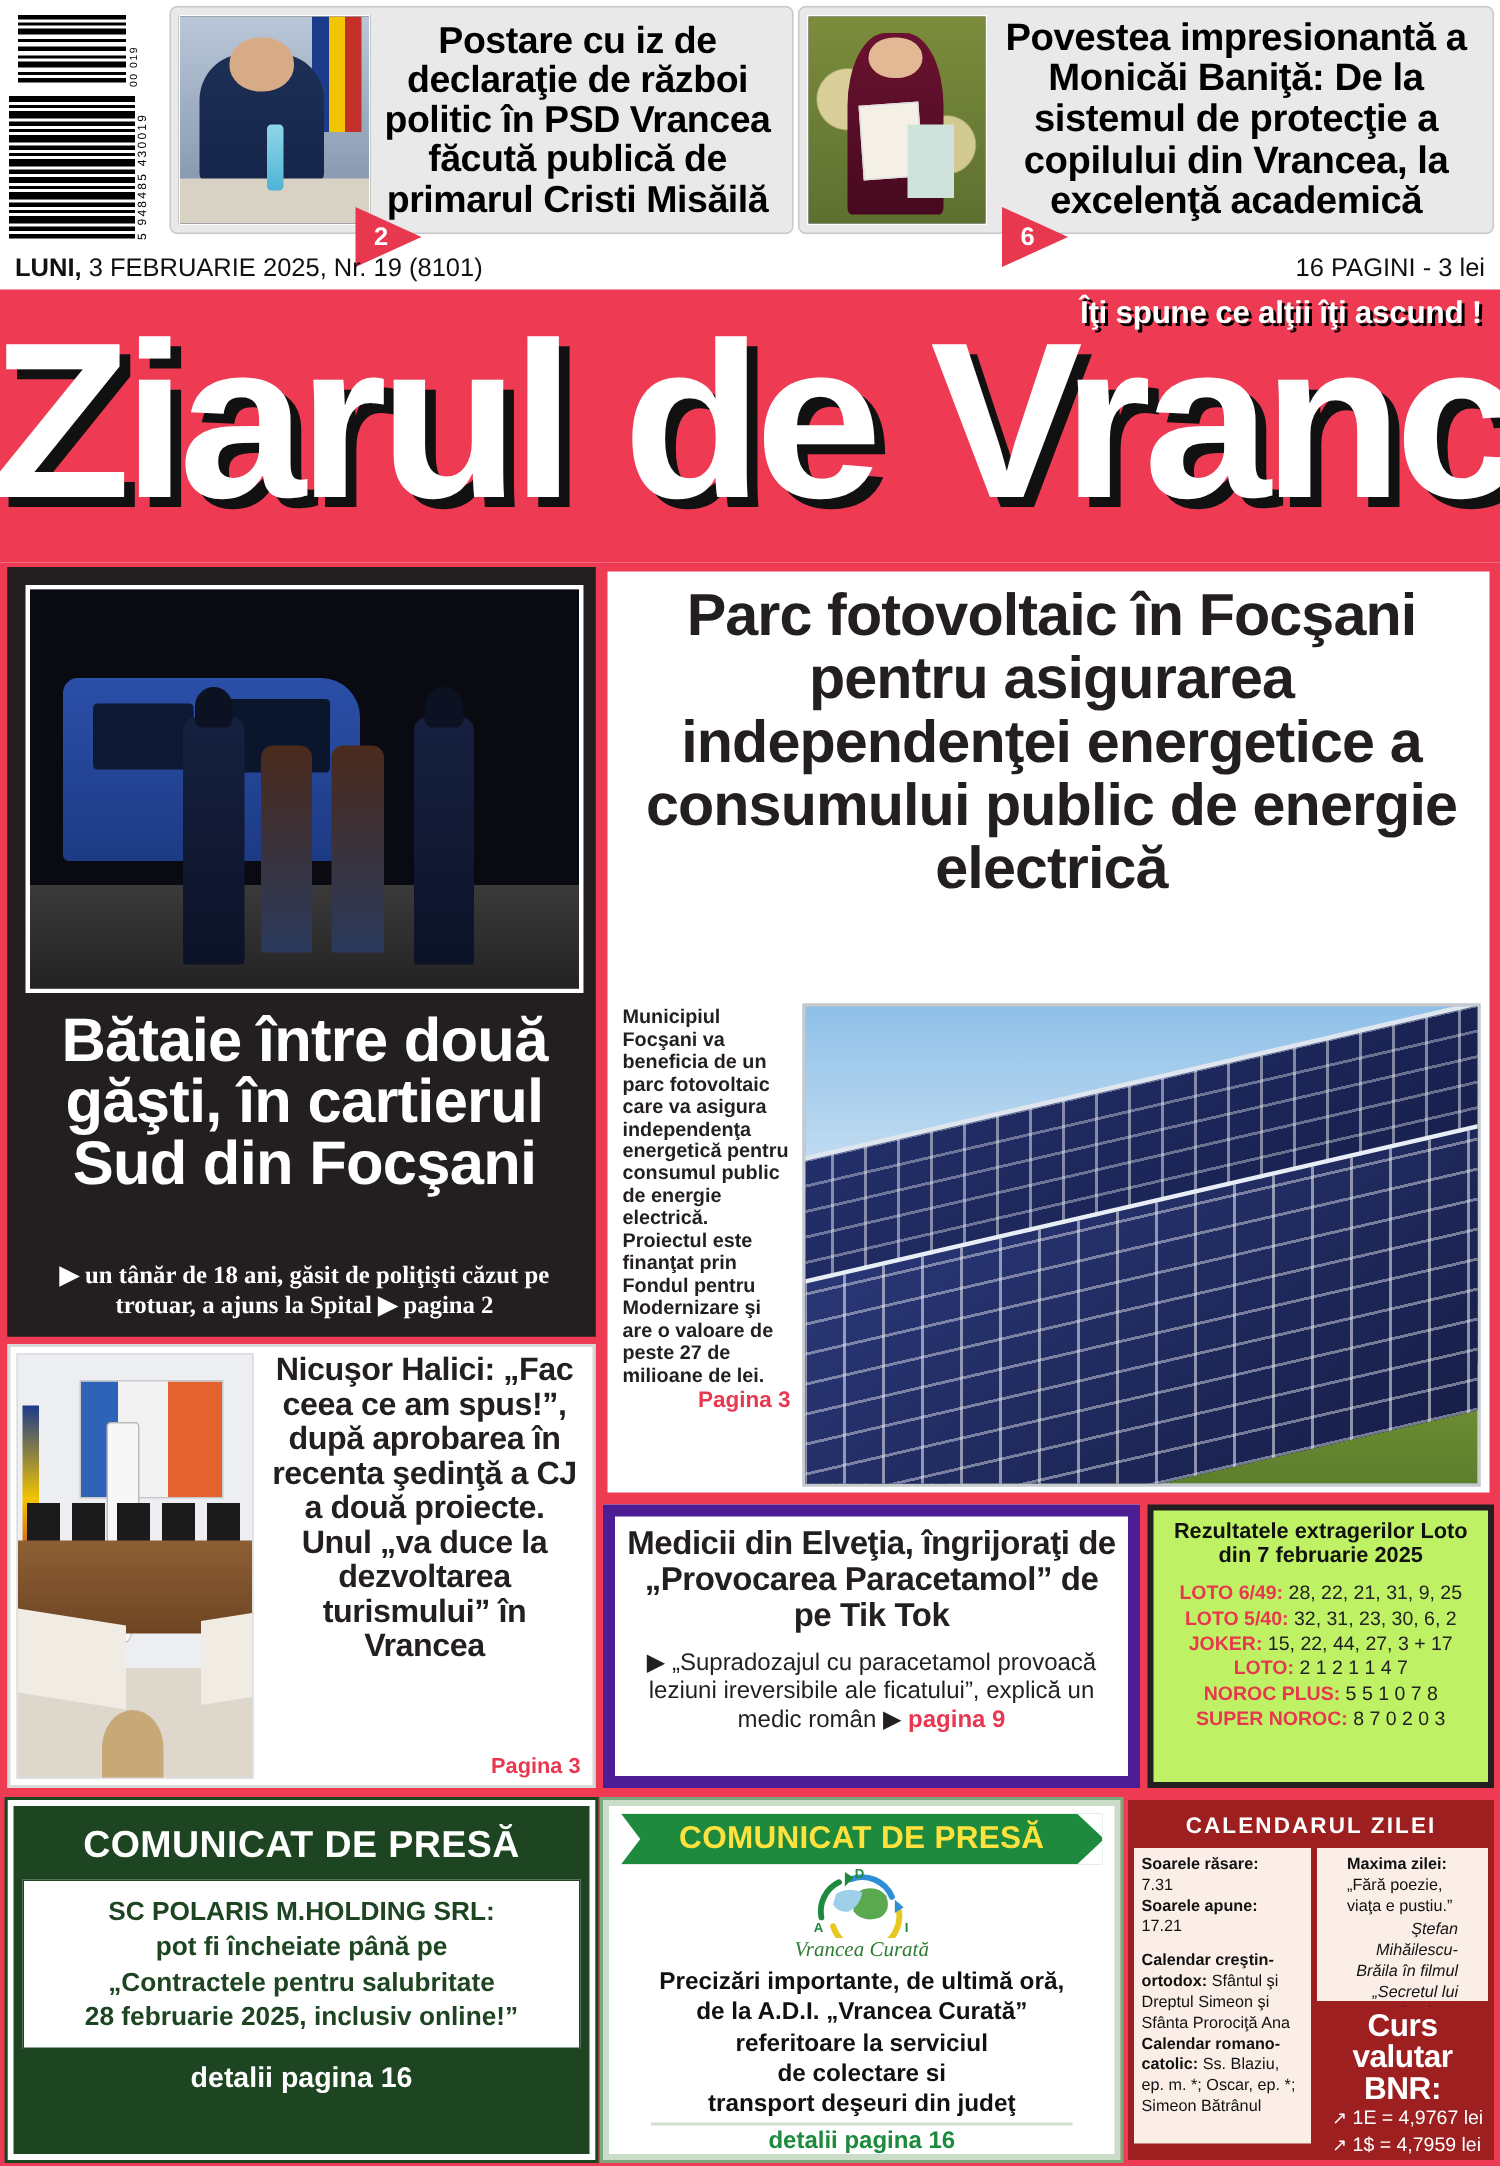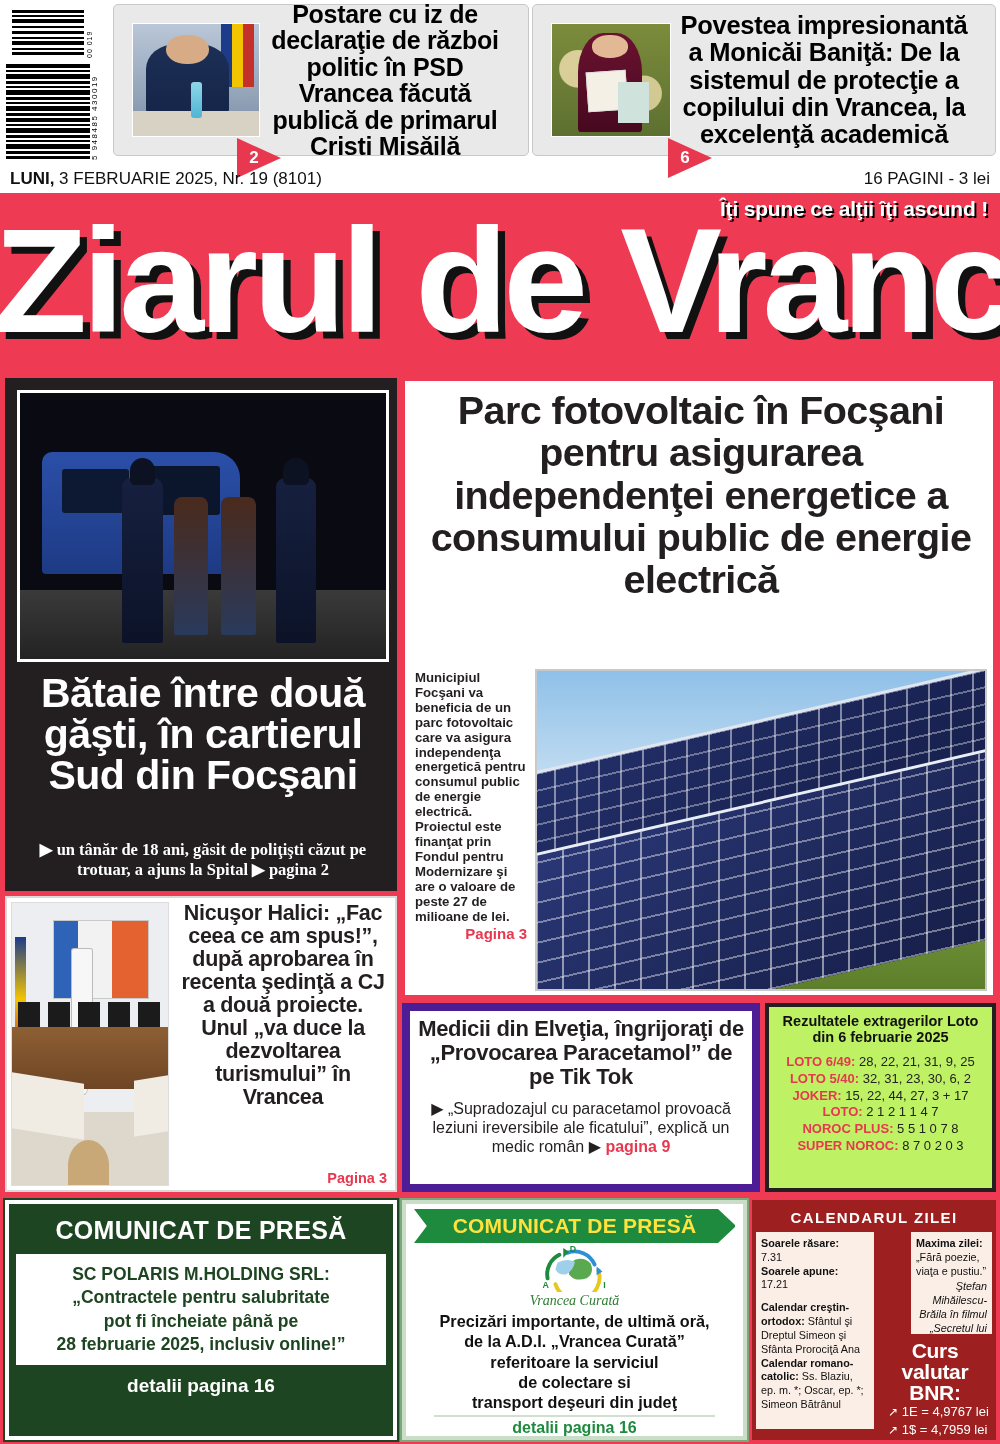--- a/index.html
+++ b/index.html
@@ -19,21 +19,21 @@
   .bc-big   { position:absolute; left:2px; top:60px; width:84px; height:96px; }
   .bc-digits-s { position:absolute; left:82px; top:6px; width:16px; height:48px;
      writing-mode:vertical-rl; transform:rotate(180deg);
      font-size:7px; letter-spacing:1px; color:#000; }
   .bc-digits-b { position:absolute; left:86px; top:60px; width:16px; height:96px;
      writing-mode:vertical-rl; transform:rotate(180deg);
      font-size:8px; letter-spacing:1.5px; color:#000; }
 
   .teaser { position:absolute; top:4px; height:152px;
     background:#e9e9e9; border:1px solid #c8c8c8; border-radius:5px;
-    display:flex; align-items:stretch; padding:18px; }
+    display:flex; align-items:stretch; padding:5px; }
   .teaser-a { left:113px; width:416px; }
   .teaser-b { left:532px; width:464px; }
   .teaser-photo { width:128px; flex:0 0 128px; border:1px solid #fff; background:#333; position:relative; overflow:hidden; }
   .teaser-b .teaser-photo { width:120px; flex:0 0 120px; }
   .teaser-text { flex:1; display:flex; align-items:center; justify-content:center;
     text-align:center; font-weight:bold; line-height:1.06; color:#000;
     padding:0 2px; letter-spacing:-0.3px; }
   .teaser-a .teaser-text { font-size:25px; }
   .teaser-b .teaser-text { font-size:25.5px; }
 
@@ -136,21 +136,21 @@
   .adi-foot { text-align:center; font-weight:bold; font-size:16px; color:#1d8a3e;
      border-top:2px solid #cfe0cf; margin:3px 28px 0 28px; padding-top:2px; }
 
   .blk-cal { position:absolute; left:752px; top:1200px; width:244px; height:240px;
      background:#9d1f1f; padding:4px; }
   .cal-h { text-align:center; color:#fff; font-weight:bold; font-size:15px;
      letter-spacing:1.4px; padding:5px 0 6px 0; }
   .cal-grid { display:flex; gap:4px; height:197px; }
   .cal-left { width:118px; background:#fbeee6; padding:5px 5px; font-size:10.8px; line-height:1.28; color:#111; }
   .cal-right { flex:1; display:flex; flex-direction:column; gap:4px; }
-  .cal-quote { background:#fbeee6; padding:5px 5px; font-size:10.8px; line-height:1.28; color:#111; height:102px;margin-left:33px; }
+  .cal-quote { background:#fbeee6; padding:5px 20px; font-size:10.8px; line-height:1.28; color:#111; height:102px; }
   .cal-quote .attrib { font-style:italic; text-align:right; display:block; margin-top:2px; }
   .cal-curs { background:#9d1f1f; flex:1; text-align:center; padding-top:2px; }
   .cal-curs .ttl { color:#fff; font-weight:bold; font-size:21px; line-height:1.0; letter-spacing:-0.3px; }
   .cal-curs .rate { color:#fff; font-size:13px; text-align:left; padding-left:10px; line-height:1.35; white-space:nowrap; }
   .arrow-up { color:#fff; font-size:12px; }
   .b { font-weight:bold; }
 
   
   .ph { position:absolute; inset:0; }
   .sky { position:absolute; left:0; top:0; width:100%; height:42%;
@@ -384,39 +384,39 @@
   <div class="para-h">Medicii din Elveţia, îngrijoraţi de „Provocarea Paracetamol” de pe Tik Tok</div>
   <div class="para-sub">
     <span>▶ „Supradozajul cu paracetamol provoacă leziuni ireversibile ale ficatului”, explică un medic român ▶ </span><span class="para-pag">pagina 9</span>
   </div>
 </div>
 
 <div class="blk-loto">
   <div class="loto-inner">
     <div class="loto-h">
       <div>Rezultatele extragerilor Loto</div>
-      <div>din 6 februarie 2025</div>
+      <div>din 7 februarie 2025</div>
     </div>
     <div class="loto-rows">
       <div class="loto-row"><span class="loto-lbl">LOTO 6/49:</span><span> 28, 22, 21, 31, 9, 25</span></div>
       <div class="loto-row"><span class="loto-lbl">LOTO 5/40:</span><span> 32, 31, 23, 30, 6, 2</span></div>
       <div class="loto-row"><span class="loto-lbl">JOKER:</span><span> 15, 22, 44, 27, 3 + 17</span></div>
       <div class="loto-row"><span class="loto-lbl">LOTO:</span><span> 2 1 2 1 1 4 7</span></div>
       <div class="loto-row"><span class="loto-lbl">NOROC PLUS:</span><span> 5 5 1 0 7 8</span></div>
       <div class="loto-row"><span class="loto-lbl">SUPER NOROC:</span><span> 8 7 0 2 0 3</span></div>
     </div>
   </div>
 </div>
 
 <div class="blk-polaris">
   <div class="polaris-h">COMUNICAT DE PRESĂ</div>
   <div class="polaris-body">
     <div>SC POLARIS M.HOLDING SRL:</div>
+    <div>pot fi încheiate până pe</div>
     <div>„Contractele pentru salubritate</div>
-    <div>pot fi încheiate până pe</div>
     <div>28 februarie 2025, inclusiv online!”</div>
   </div>
   <div class="polaris-foot">detalii pagina 16</div>
 </div>
 
 <div class="blk-adi">
   <div class="adi-ribbon">COMUNICAT DE PRESĂ</div>
   <div class="adi-logo">
     <svg width="84" height="48" viewBox="0 0 84 48">
       <path d="M14 34 A22 22 0 0 1 26 10" stroke="#1d8a3e" stroke-width="4" fill="none" stroke-linecap="round"></path>

